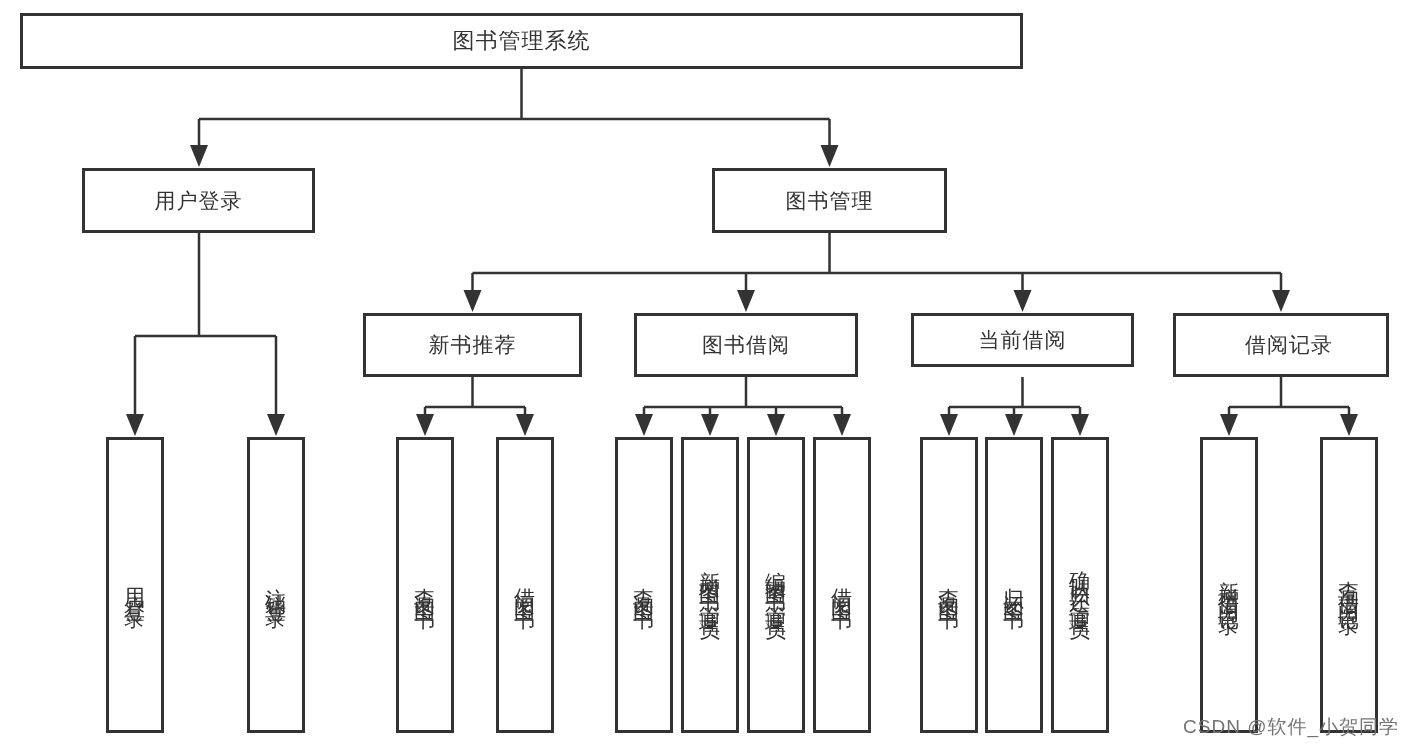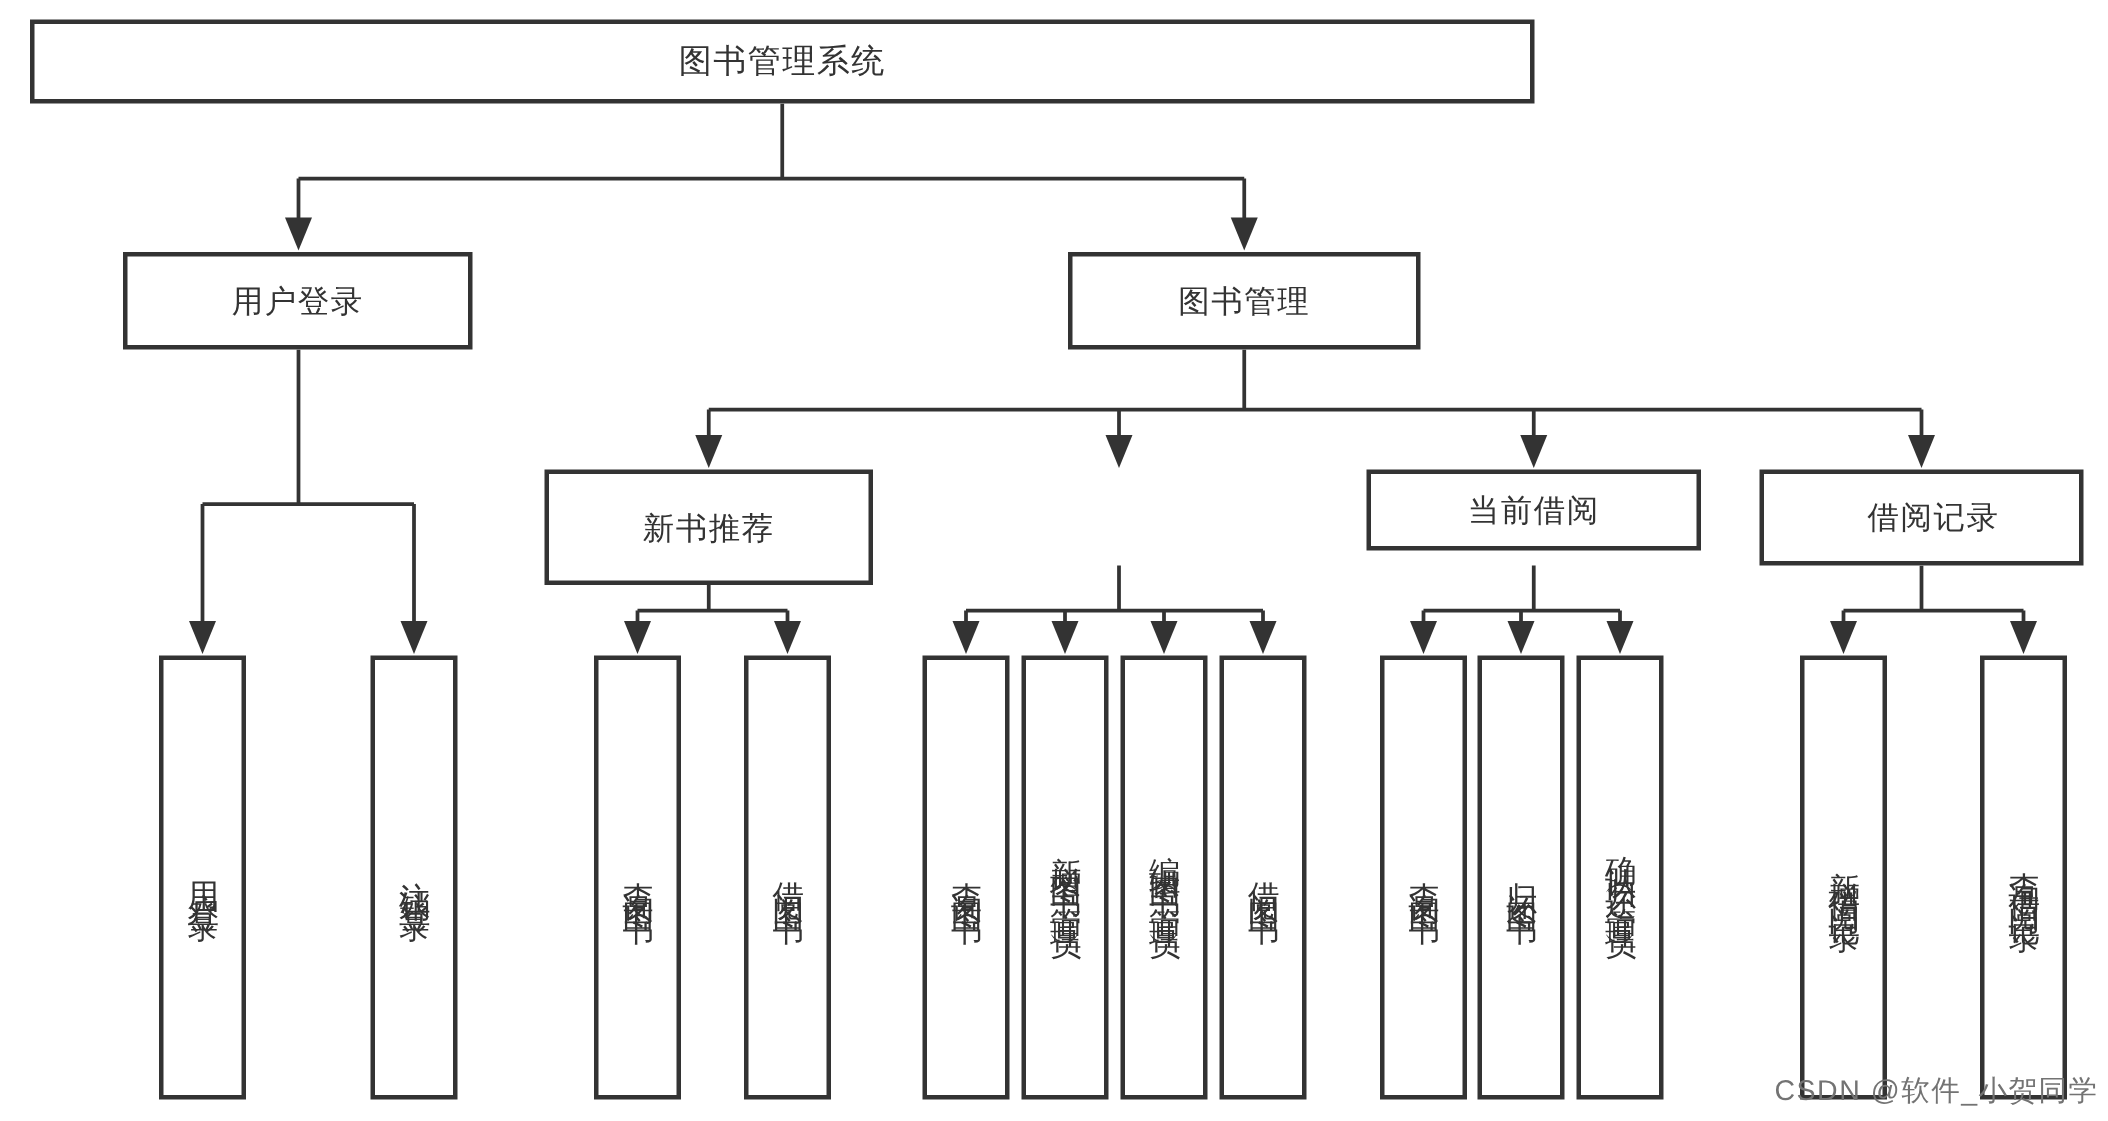--- a/index.html
+++ b/index.html
@@ -35,21 +35,21 @@
     writing-mode: vertical-rl;
     text-orientation: mixed;
     letter-spacing: 7px;
     line-height: 1;
     white-space: nowrap;
   }
   
   #n-root   { left:20px;  top:13px;  width:1003px; height:56px; }
   #n-login  { left:82px;  top:168px; width:233px;  height:65px; }
   #n-mgmt   { left:712px; top:168px; width:235px;  height:65px; }
-  #n-rec    { left:363px; top:313px; width:219px;  height:77px; }
+  #n-rec    { left:363px; top:313px; width:219px;  height:64px; }
   #n-borrow { left:634px; top:313px; width:224px;  height:64px; }
   #n-cur    { left:911px; top:313px; width:223px;  height:54px; }
   #n-hist   { left:1173px;top:313px; width:216px;  height:64px;padding-left:16px; }
   .leaf { top:437px; width:58px; height:296px; }
   #lf-1  { left:106px; }  #lf-2  { left:247px; }
   #lf-3  { left:396px; }  #lf-4  { left:496px; }
   #lf-5  { left:615px; }  #lf-6  { left:681px; }
   #lf-7  { left:747px; }  #lf-8  { left:813px; }
   #lf-9  { left:920px; }  #lf-10 { left:985px; }
   #lf-11 { left:1051px; } #lf-12 { left:1200px; }
@@ -108,20 +108,21 @@
       <polygon points="1340,414 1358,414 1349,436"></polygon>
     </g>
   </svg>
 
   <div id="n-root" class="node h root">图书管理系统</div>
 
   <div id="n-login" class="node h">用户登录</div>
   <div id="n-mgmt" class="node h">图书管理</div>
 
   <div id="n-rec" class="node h">新书推荐</div>
+  <div id="n-borrow" class="node h">图书借阅</div>
   <div id="n-cur" class="node h">当前借阅</div>
   <div id="n-hist" class="node h">借阅记录</div>
 
   <div id="lf-1" class="node v leaf">
     <span class="vtxt">用户登录</span>
   </div>
   <div id="lf-2" class="node v leaf">
     <span class="vtxt">注销登录</span>
   </div>
   <div id="lf-3" class="node v leaf">

